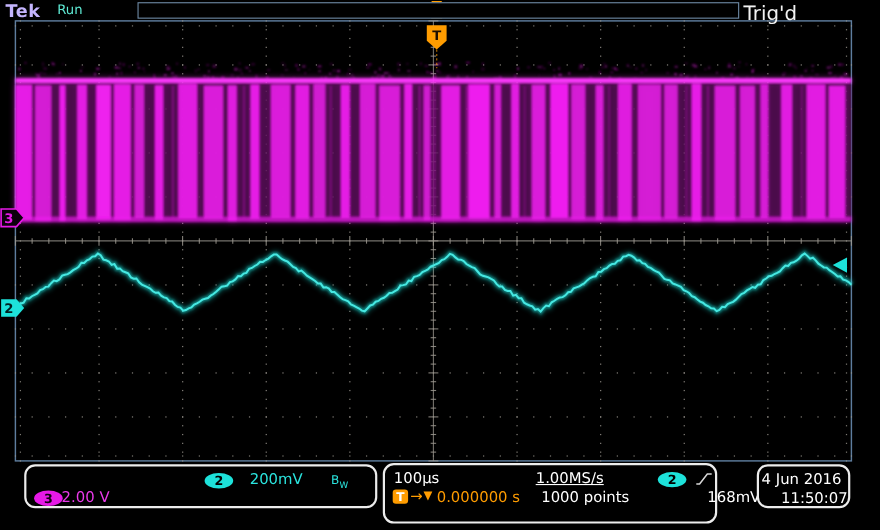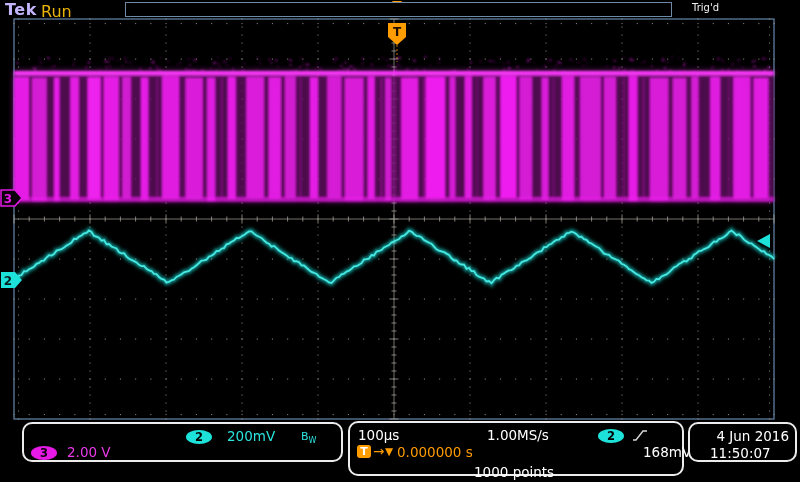--- a/index.html
+++ b/index.html
@@ -1,27 +1,27 @@
 <!DOCTYPE html>
 <html><head>
 <meta charset="utf-8">
 <style>
   html,body{margin:0;padding:0;background:#000;}
   #screen{position:relative;width:800px;height:482px;background:#000;overflow:hidden;
           font-family:"DejaVu Sans","Liberation Sans",sans-serif;color:#fff;}
   .abs{position:absolute;}
   #logo{left:5px;top:0px;font-size:16px;font-weight:800;letter-spacing:0.5px;color:#c4b5fd;}
-  #acq-status{left:41px;top:2px;font-size:16px;color:#eab308;}
-  #trigd{left:676px;top:2px;font-size:10px;color:#f2f2f2;margin-left:16px;}
+  #acq-status{left:52px;top:2px;font-size:12px;color:#5eead4;}
+  #trigd{left:676px;top:2px;font-size:18px;color:#f2f2f2;}
   #preview-bar{left:125px;top:2px;width:547px;height:15px;border:1px solid #6e8aa6;background:#000;box-sizing:border-box;}
   #scope-svg{left:0;top:0;}
   .rbox{position:absolute;background:#000;border:2px solid #ececec;border-radius:10px;box-sizing:border-box;}
   #ch-box{left:22px;top:422px;width:321px;height:40px;}
-  #horiz-box{left:348px;top:421px;width:336px;height:55px;}
-  #date-box{left:688px;top:422px;width:109px;height:40px;padding-left:34px;}
+  #horiz-box{left:348px;top:421px;width:304px;height:55px;}
+  #date-box{left:688px;top:422px;width:85px;height:40px;padding-left:34px;}
   .badge{position:absolute;width:26px;height:14px;border-radius:50%;text-align:center;
          font-size:11.5px;font-weight:bold;color:#000;line-height:14px;}
   .badge.cyan{background:#1de2da;}
   .badge.mag{background:#e619e6;color:#100010;}
   .txt{position:absolute;font-size:13.5px;white-space:pre;}
   .cyan-t{color:#2ae4de;}
   .mag-t{color:#e93ae9;}
   .org-t{color:#ff9c00;}
   #bw{left:277px;top:6px;font-size:11px;color:#2ae4de;}
   #bw sub{font-size:8px;}
@@ -1539,35 +1539,35 @@
   <span id="logo" class="abs">Tek</span>
   <span id="acq-status" class="abs">Run</span>
   <div id="preview-bar" class="abs"></div>
   <span id="trigd" class="abs">Trig'd</span>
 
   <div id="ch-box" class="rbox">
     <span class="badge cyan" style="left:162px;top:6px;">2</span>
     <span class="txt cyan-t" style="left:203px;top:4px;">200mV</span>
     <span id="bw" class="abs"><span>B</span><sub>W</sub></span>
     <span class="badge mag" style="left:7px;top:22px;">3</span>
-    <span class="txt mag-t" style="left:43px;top:20px;">2.00 V</span>
+    <span class="txt mag-t" style="left:32px;top:20px;">2.00 V</span>
   </div>
 
   <div id="horiz-box" class="rbox">
     <span class="txt" style="left:8px;top:4px;">100µs</span>
-    <span class="txt" style="left:137px;top:4px;">1.00MS/s</span>
+    <span class="txt" style="left:137px;top:4px;text-decoration:underline;">1.00MS/s</span>
     <span class="badge cyan" style="left:248px;top:6px;">2</span>
     <svg class="abs" style="left:282px;top:5px;" width="16" height="15">
       <polyline points="1,12 4,12 11,3 15,3" fill="none" stroke="#d8d8d8" stroke-width="1.4"></polyline>
     </svg>
     <span id="t-badge">T</span>
     <span class="txt org-t" style="left:23px;top:20px;">→</span>
     <span class="txt org-t" style="left:35px;top:22px;font-size:10.5px;">▼</span>
     <span class="txt org-t" style="left:47px;top:21px;text-align:center;">0.000000 s</span>
-    <span class="txt" style="left:124px;top:21px;margin-top:20px;">1000 points</span>
+    <span class="txt" style="left:142px;top:21px;">1000 points</span>
     <span class="txt" style="left:253px;top:21px;margin-left:40px;">168mV</span>
   </div>
 
   <div id="date-box" class="rbox">
     <span class="txt" style="right:6px;top:4px;">4 Jun 2016</span>
     <span class="txt" style="left:20px;top:21px;">11:50:07</span>
   </div>
 
 </div>
 

